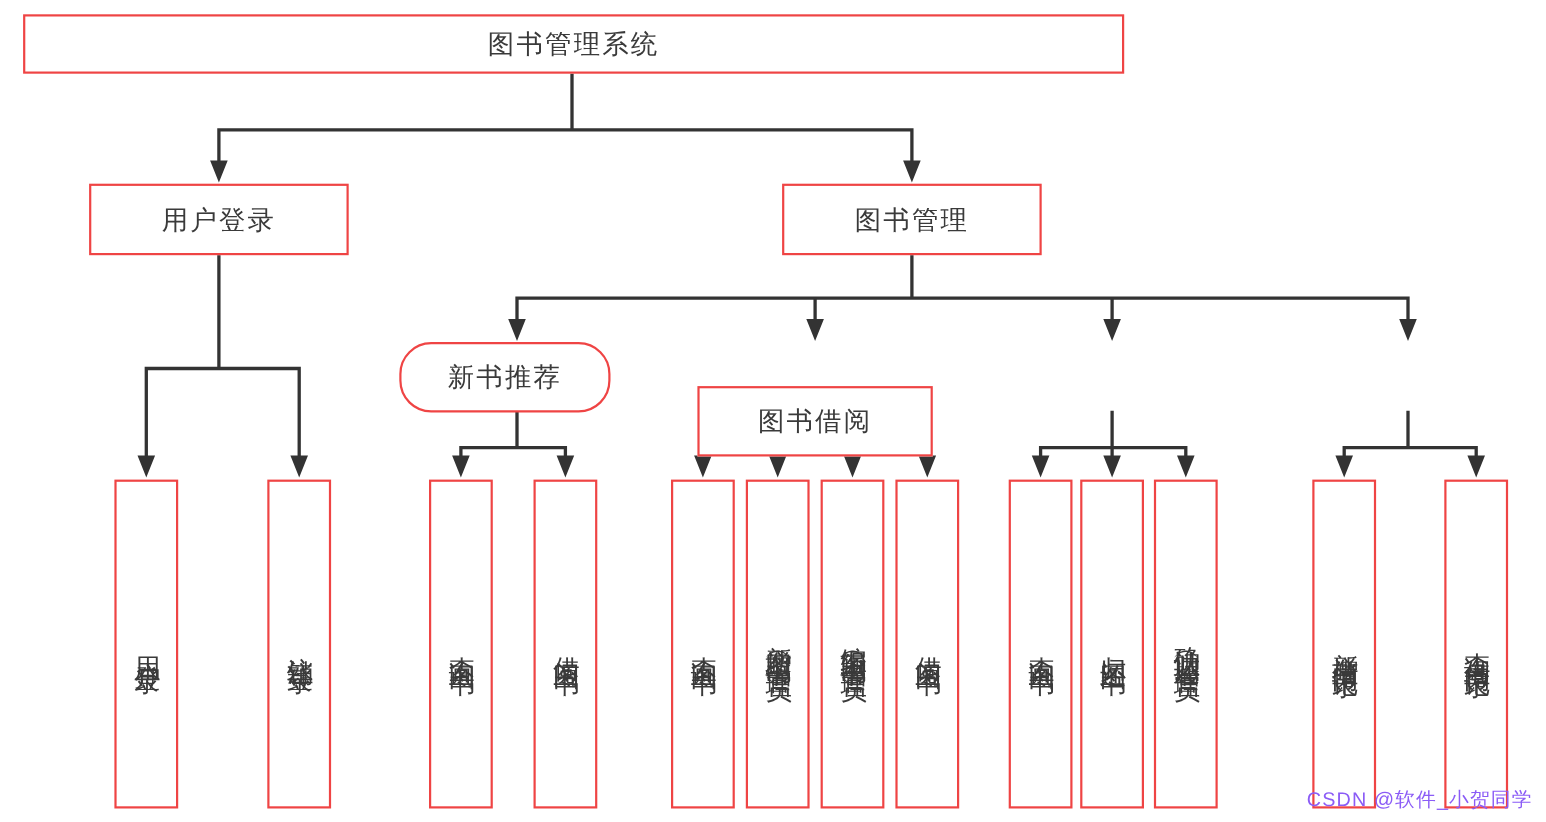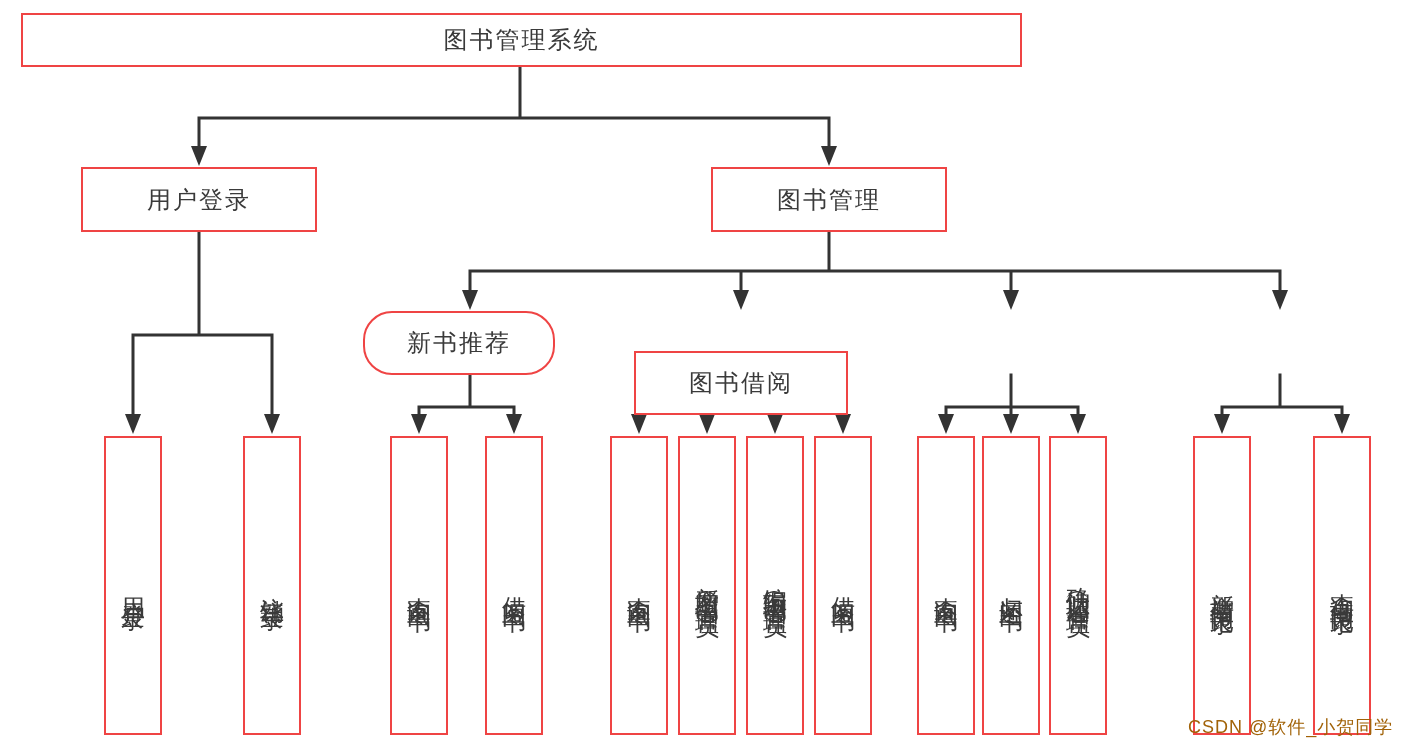--- a/index.html
+++ b/index.html
@@ -54,21 +54,21 @@
   .n-u1 { left: 104px; }  .n-u2 { left: 243px; }
   .n-a1 { left: 390px; }  .n-a2 { left: 485px; }
   .n-b1 { left: 610px; }  .n-b2 { left: 678px; }  .n-b3 { left: 746px; }  .n-b4 { left: 814px; }
   .n-c1 { left: 917px; }  .n-c2 { left: 982px; }  .n-c3 { left: 1049px; }
   .n-d1 { left: 1193px; } .n-d2 { left: 1313px; }
   .watermark {
     position: absolute;
     left: 1188px; top: 715px;
     z-index: 3;
     font-size: 18px;
-    color: #a16207;
+    color: #8b5cf6;
     letter-spacing: 1px;
     white-space: nowrap;
   }
 </style>
 </head>
 <body>
 
 <div class="stage">
 
   <svg class="connectors" viewBox="0 0 1405 747" xmlns="http://www.w3.org/2000/svg" aria-hidden="true">

